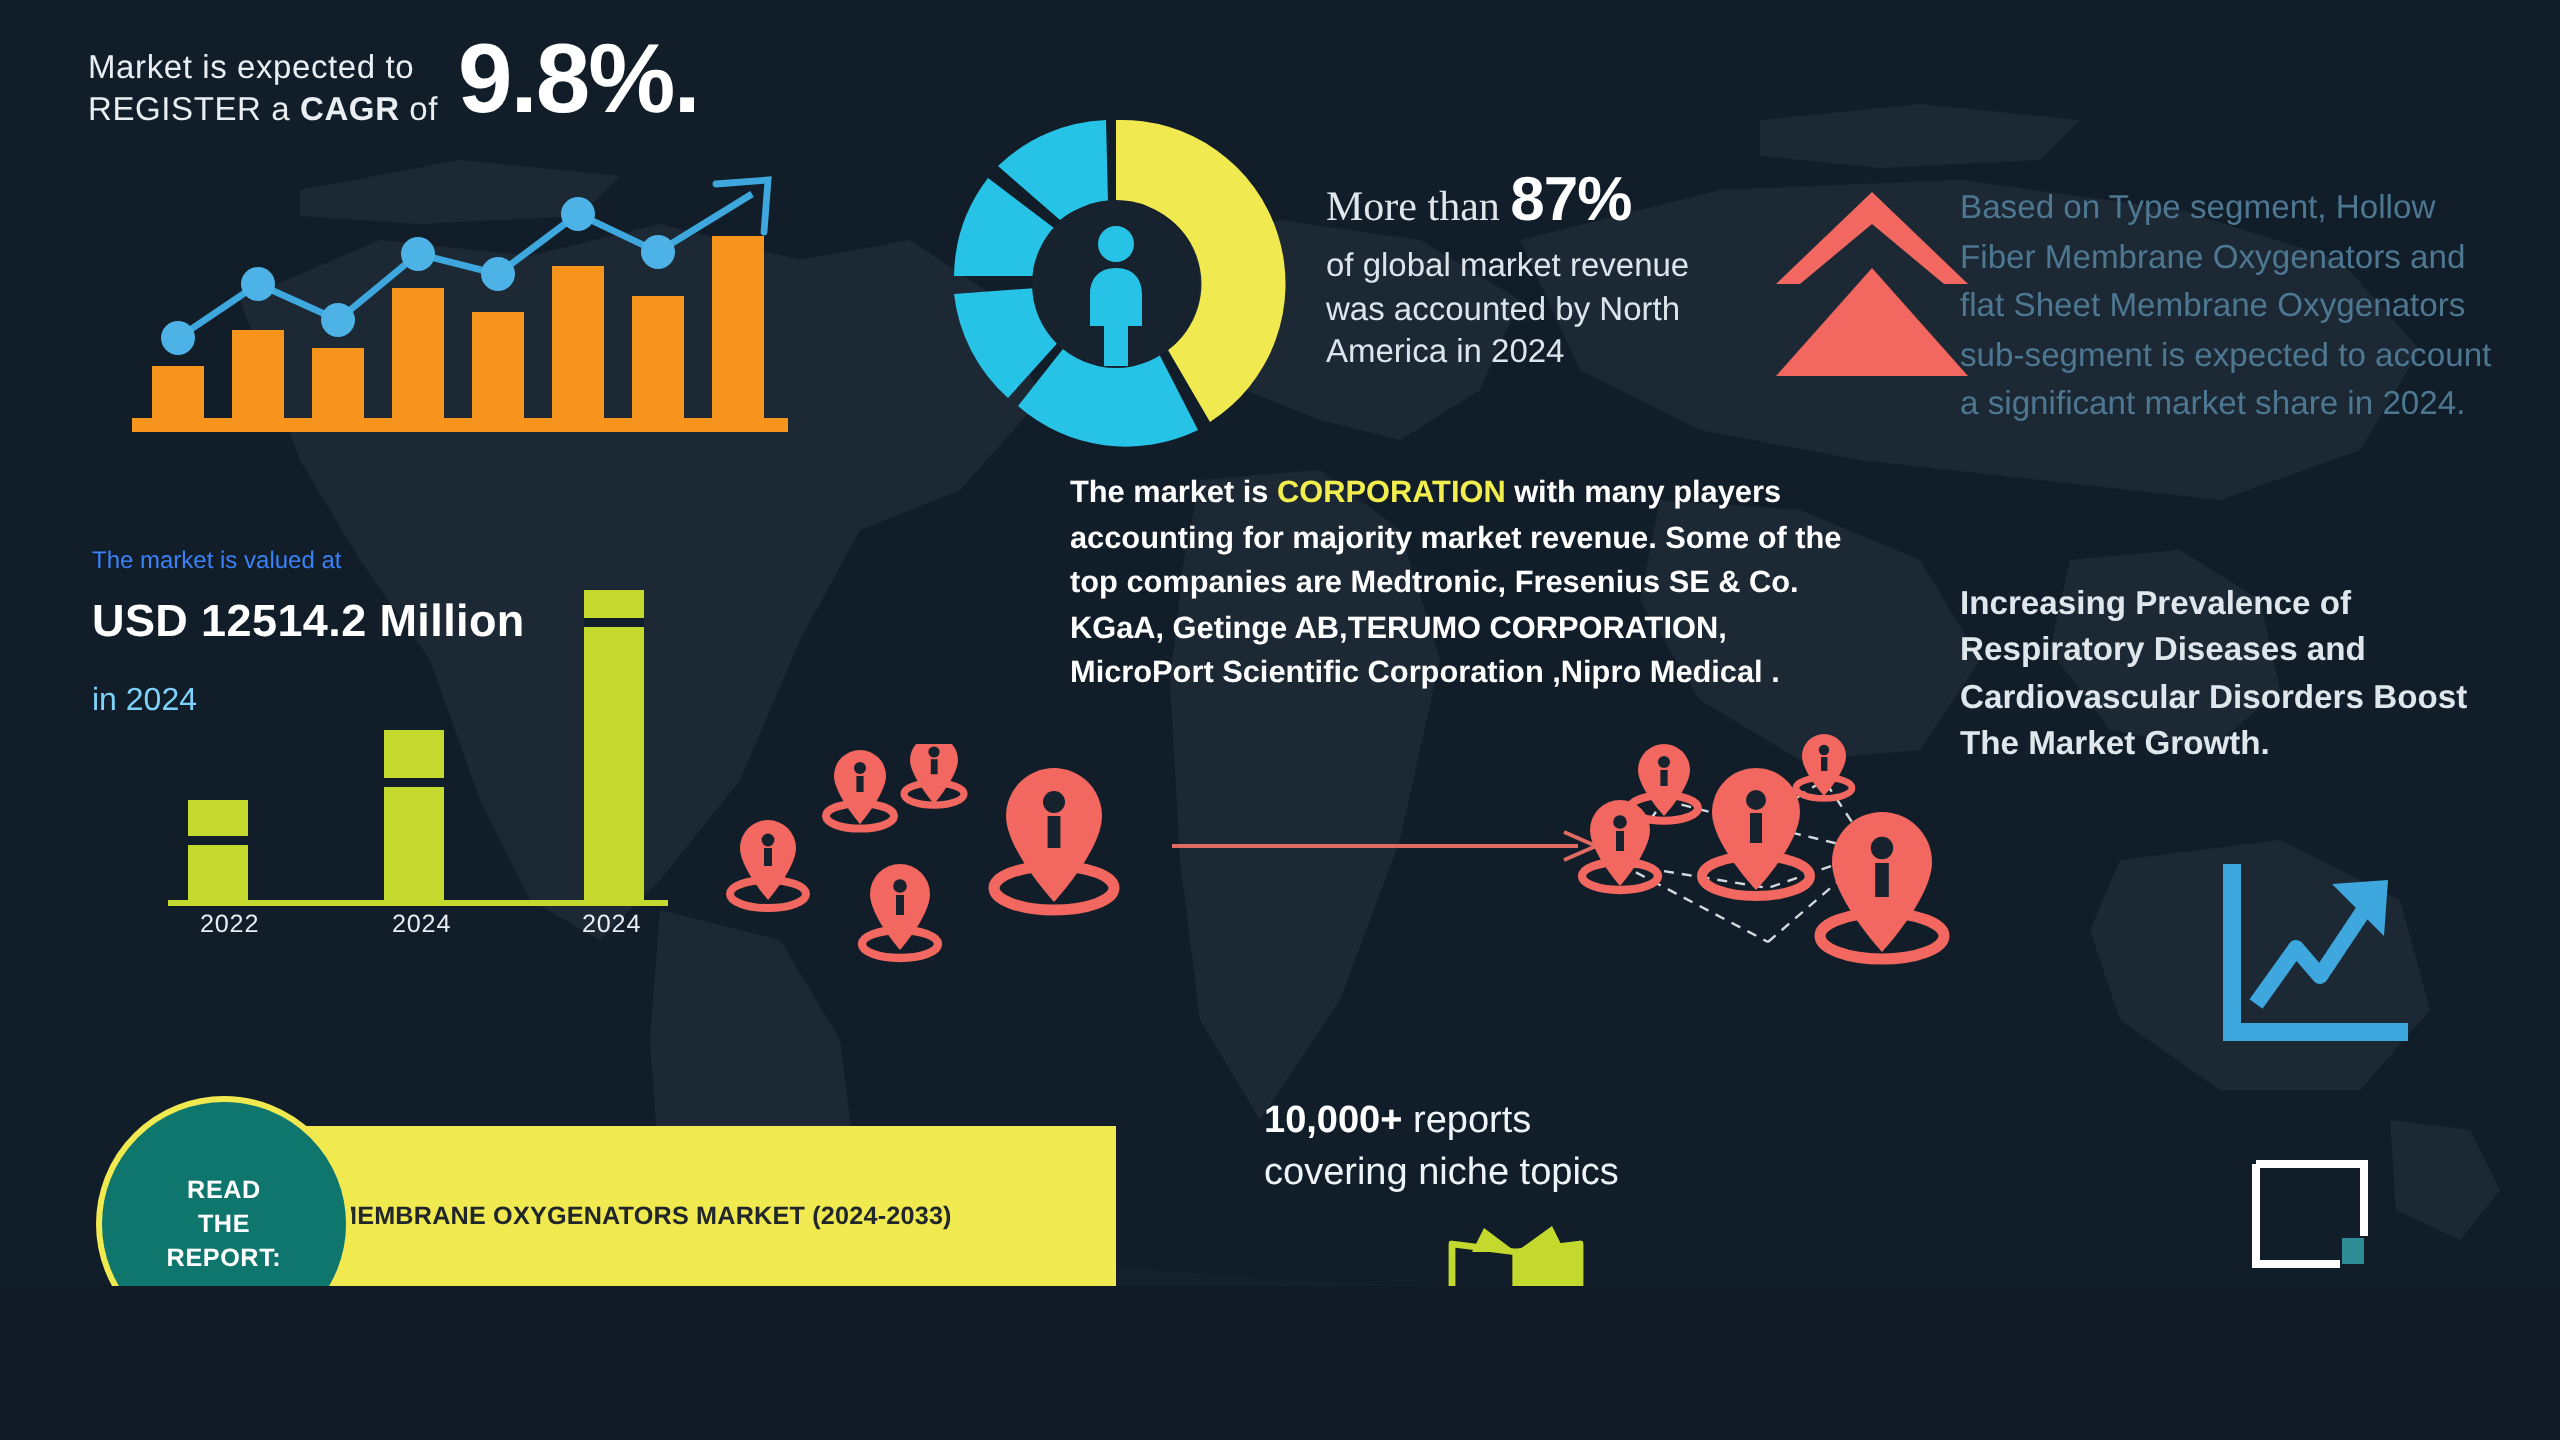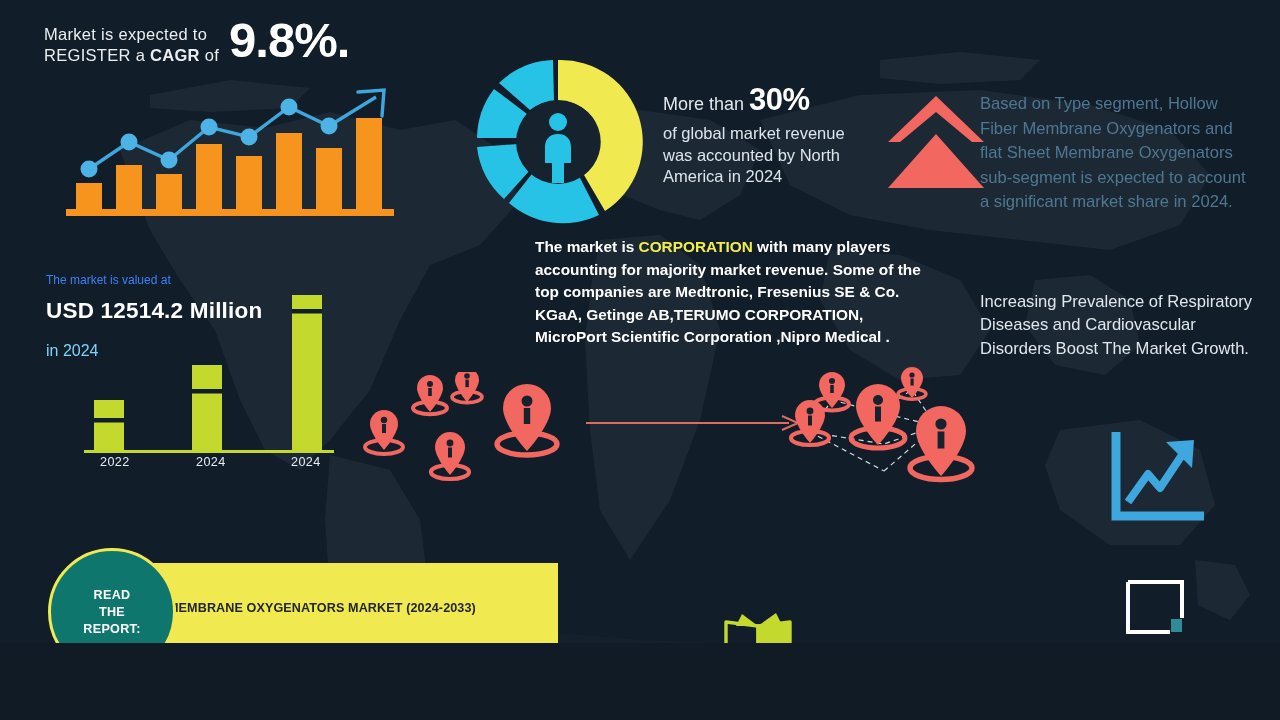--- a/index.html
+++ b/index.html
@@ -17,34 +17,34 @@
   #cagr-lines{color:#e9eef2;font-size:16.5px;line-height:21px;letter-spacing:.3px;padding-top:8px;white-space:nowrap;}
   #cagr-lines b{font-weight:bold;}
   #cagr-value{color:#ffffff;font-size:49px;font-weight:bold;line-height:49px;margin-left:10px;letter-spacing:-1px;}
 
   
   #donut{position:absolute;left:468px;top:52px;width:180px;height:180px;}
 
   
   #north-america{position:absolute;left:663px;top:82px;width:210px;}
   #na-head{white-space:nowrap;}
-  #na-head .small{color:#dfe6ec;font-size:18px;}
+  #na-head .small{color:#dfe6ec;font-size:21px;font-family:Liberation Serif, serif;}
   #na-head .big{color:#ffffff;font-size:31px;font-weight:bold;letter-spacing:-.5px;}
   #na-body{color:#dde5ec;font-size:16.5px;line-height:21.5px;margin-top:5px;}
 
   
   #fragmented{position:absolute;left:535px;top:236px;width:392px;color:#ffffff;
     font-size:15.4px;line-height:22.6px;font-weight:bold;}
   #fragmented .hl{color:#f2ee4e;}
 
   
   #type-segment{position:absolute;left:980px;top:92px;width:278px;color:#4e7791;
     font-size:16.6px;line-height:24.5px;}
   #growth-driver{position:absolute;left:980px;top:290px;width:286px;color:#dfe7ed;
-    font-size:16.6px;line-height:23.4px;}
+    font-size:16.6px;line-height:23.4px;font-weight:bold;}
 
   
   #valued-label{position:absolute;left:46px;top:273px;color:#3b82f6;font-size:12px;}
   #valued-amount{position:absolute;left:46px;top:298px;color:#ffffff;font-size:22.5px;font-weight:bold;letter-spacing:.2px;}
   #valued-year{position:absolute;left:46px;top:342px;color:#7dd3fc;font-size:16px;text-align:right;}
   #green-chart{position:absolute;left:70px;top:290px;width:270px;height:180px;}
   .gc-axis-label{position:absolute;color:#e7edf2;font-size:12.6px;letter-spacing:.4px;}
 
   
   #report-bar{position:absolute;left:148px;top:563px;width:410px;height:90px;background:#f0e94f;}
@@ -140,21 +140,21 @@
     <path d="M31 31 A82 82 0 0 1 85 8 L86 49 A41 41 0 0 0 62 58 Z" fill="#27c3e6"></path>
     <circle cx="90" cy="90" r="42" fill="#16222e"></circle>
     <g fill="#27c3e6">
       <circle cx="90" cy="70" r="9"></circle>
       <path d="M90 82 c-9 0 -13 6 -13 13 v16 h7 v20 h12 v-20 h7 v-16 c0 -7 -4 -13 -13 -13 z"></path>
     </g>
   </svg>
 
   <div id="north-america">
     <div id="na-head">
-      <span class="small">More than </span><span class="big">30%</span>
+      <span class="small">More than </span><span class="big">87%</span>
     </div>
     <div id="na-body">of global market revenue was accounted by North America in 2024</div>
   </div>
 
   <svg id="red-arrows" viewBox="0 0 104 100">
     <path d="M52 4 L100 50 L88 50 L52 20 L16 50 L4 50 Z" fill="#f2675f"></path>
     <path d="M52 42 L100 96 L4 96 Z" fill="#f2675f"></path>
   </svg>
 
   <div id="type-segment">Based on Type segment, Hollow Fiber Membrane Oxygenators and flat Sheet Membrane Oxygenators sub-segment is expected to account a significant market share in 2024.</div>
@@ -272,20 +272,24 @@
     <div id="report-bar-text">MEMBRANE OXYGENATORS MARKET (2024-2033)</div>
   </div>
   <div id="report-circle">
     <div id="report-circle-text">
       <div>READ</div>
       <div>THE</div>
       <div>REPORT:</div>
     </div>
   </div>
 
+  <div id="reports-count">
+    <div><b>10,000+</b><span> reports</span></div>
+    <div>covering niche topics</div>
+  </div>
   <svg id="book-icon" viewBox="0 0 76 62">
     <path d="M38 14 L38 60 L6 54 L6 10 Z" fill="none" stroke="#c4d92e" stroke-width="3.4" stroke-linejoin="round"></path>
     <path d="M38 14 L38 60 L70 54 L70 10 Z" fill="#c4d92e" stroke="#c4d92e" stroke-width="3.4" stroke-linejoin="round"></path>
     <path d="M38 14 L22 2 L16 14 Z" fill="#c4d92e"></path>
     <path d="M38 14 L56 1 L62 13 Z" fill="#c4d92e"></path>
   </svg>
 
   <div id="logo">
     <svg id="logo-mark" viewBox="0 0 62 58">
       <path d="M4 4 L58 4 L58 40" fill="none" stroke="#ffffff" stroke-width="4"></path>

